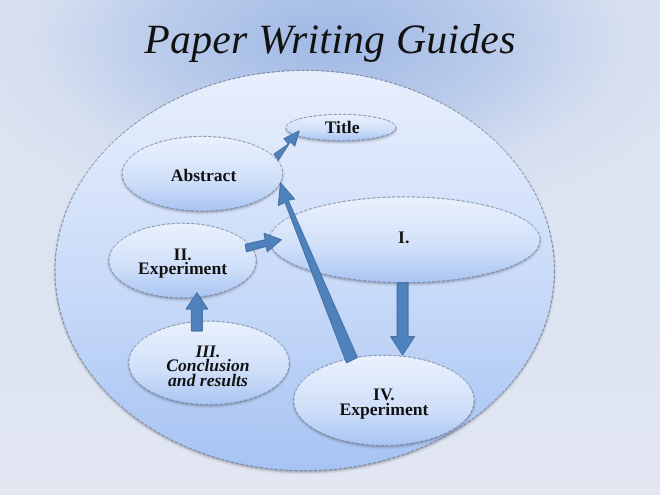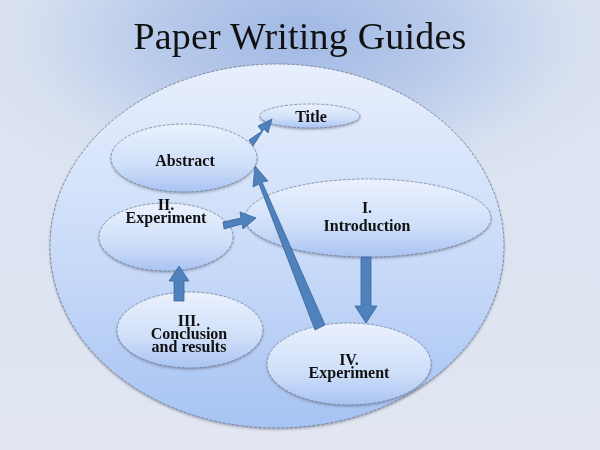--- a/index.html
+++ b/index.html
@@ -8,21 +8,21 @@
     background: radial-gradient(ellipse 60% 40% at 50% 8%, #9fb8e4 0%, #bccdeb 45%, #d6dff0 75%, #dde4f1 100%);
     font-family: "Liberation Serif", "DejaVu Serif", serif;
   }
   .slide-bg-bottom {
     position:absolute; left:0; top:250px; width:600px; height:200px;
     background: linear-gradient(to bottom, rgba(221,228,241,0) 0%, #dfe5f1 60%, #e2e7f2 100%);
     pointer-events:none;
   }
   .title {
     position:absolute; left:0; top:14px; width:600px; text-align:center;
-    font-size:38px; color:#111; letter-spacing:0.2px;
+    font-size:38px; color:#111; letter-spacing:0.2px;font-style:italic;
   }
   svg.diagram { position:absolute; left:0; top:0; }
   .label {
     position:absolute; text-align:center; font-weight:bold; color:#111;
     font-size:16px; line-height:13px; transform:translate(-50%,-50%);
     white-space:nowrap;
   }
 </style>
 </head>
 <body>
@@ -81,29 +81,28 @@
 <div class="label" style="left:311px; top:116px;">
   <span>Title</span>
 </div>
 
 <div class="label" style="left:185px; top:160px;">
   <span>Abstract</span>
 </div>
 
 <div class="label" style="left:367px; top:217px; line-height:18px;">
   <div>I.</div>
-  <div>Introduction</div>
 </div>
 
-<div class="label" style="left:166px; top:211px;">
+<div class="label" style="left:166px; top:238px;">
   <div>II.</div>
   <div>Experiment</div>
 </div>
 
-<div class="label" style="left:189px; top:333px;">
+<div class="label" style="left:189px; top:333px;font-style:italic;">
   <div>III.</div>
   <div>Conclusion</div>
   <div>and results</div>
 </div>
 
 <div class="label" style="left:349px; top:366px;">
   <div>IV.</div>
   <div>Experiment</div>
 </div>
 

